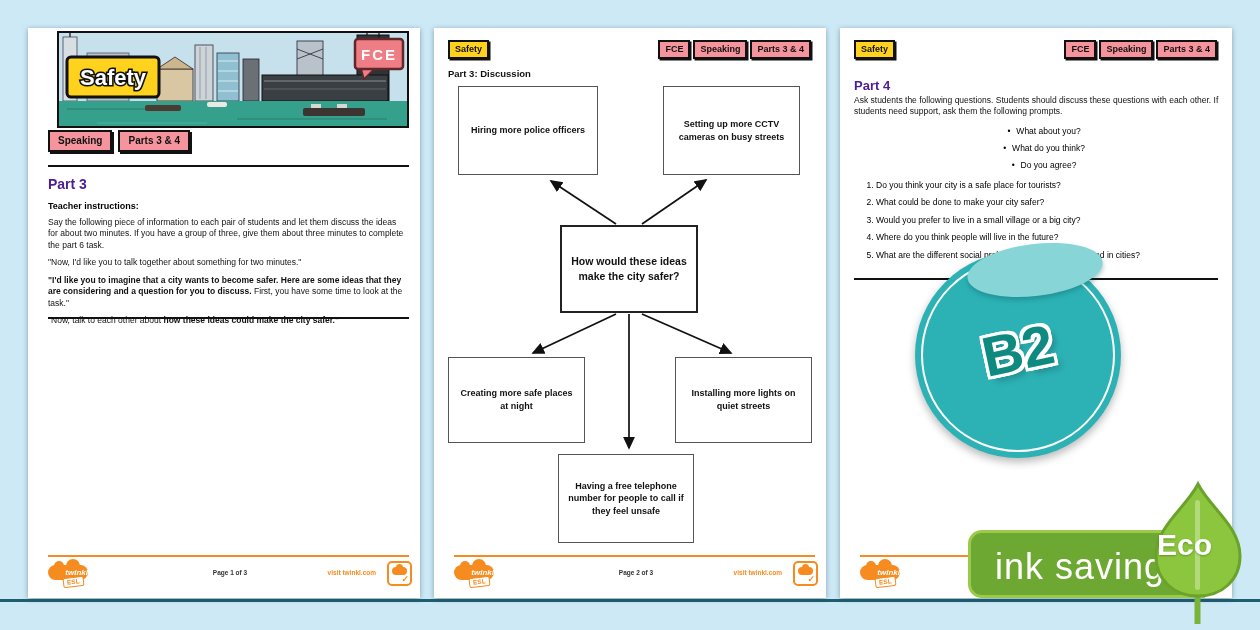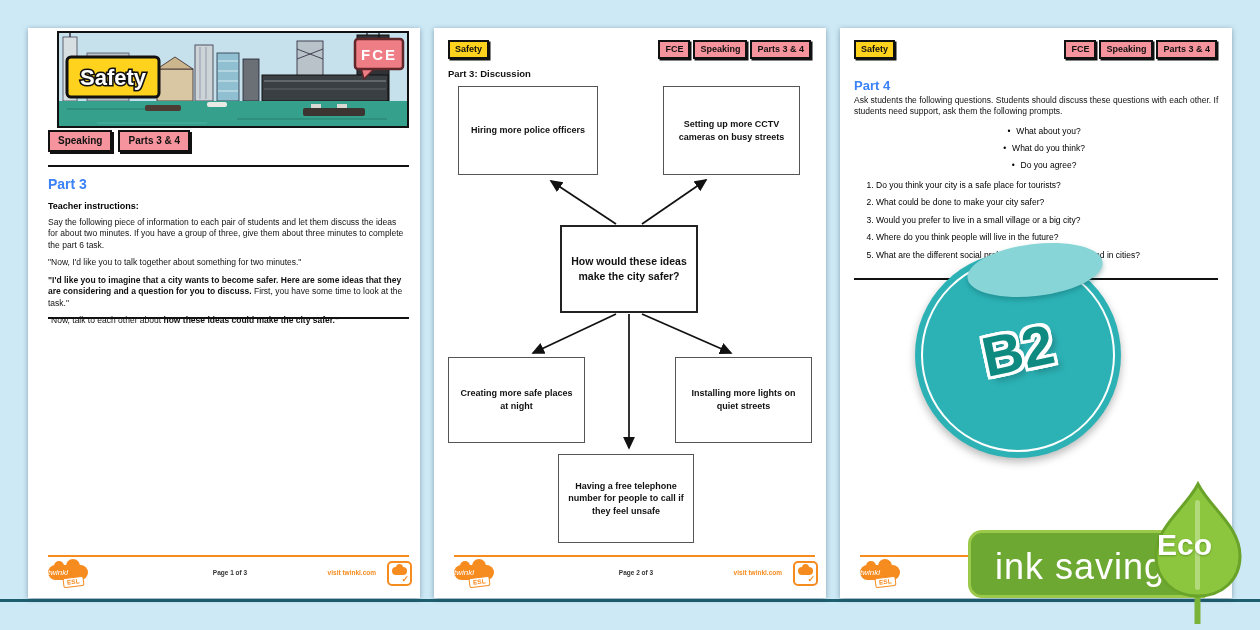--- a/index.html
+++ b/index.html
@@ -29,33 +29,33 @@
   .badge-group.right { right:15px; }
   .big-badges { position:absolute; left:20px; top:102px; display:flex; gap:6px; }
   .big-badges .pink-badge { font-size:10px; padding:3px 8px; box-shadow:2px 2px 0 #111; }
 
   
   .header-illustration { position:absolute; left:29px; top:3px; width:352px; height:97px; }
   .divider { position:absolute; left:20px; width:361px; height:2px; background:#111; }
   #p1-divider-top { top:137px; }
   #p1-divider-bottom { top:289px; }
   .p1-content { position:absolute; left:20px; top:148px; width:356px; }
-  .part-heading { font-size:14px; font-weight:bold; color:#3b82f6; }
+  .part-heading { font-size:14px; font-weight:bold; color:#4c1d95; }
   .ti-label { font-size:9px; font-weight:bold; margin-top:9px; }
   .body-p { font-size:8.5px; line-height:1.35; color:#111; margin-top:6px; }
   .body-p b { font-weight:bold; }
 
   
   .footer-line { position:absolute; left:20px; top:527px; width:361px; height:2px; background:#f68b1f; }
   .footer-row { position:absolute; left:20px; right:8px; top:533px; height:34px; }
   .twinkl-logo { position:absolute; left:0; top:2px; width:48px; height:28px; }
   .cloud {
     position:absolute; left:0; top:2px; width:40px; height:15px; background:#f68b1f;
-    border-radius:8px; color:#fff; font-weight:normal; font-style:italic; font-size:8px;
-    text-align:left; line-height:15px;
+    border-radius:8px; color:#fff; font-weight:bold; font-style:italic; font-size:8px;
+    text-align:right; line-height:15px;
   }
   .cloud::before { content:""; position:absolute; left:6px; top:-4px; width:10px; height:10px; background:#f68b1f; border-radius:50%; }
   .cloud::after  { content:""; position:absolute; left:18px; top:-6px; width:14px; height:14px; background:#f68b1f; border-radius:50%; }
   .cloud span { position:relative; z-index:2; }
   .esl-tag {
     position:absolute; left:15px; top:14px; background:#fff; border:1px solid #f68b1f;
     color:#f68b1f; font-size:6.5px; font-weight:bold; padding:0 3px; transform:rotate(-7deg);
     line-height:8px; border-radius:2px;
   }
   .page-label { position:absolute; left:0; right:0; top:8px; text-align:center; font-size:6.5px; font-weight:bold; color:#333; }

